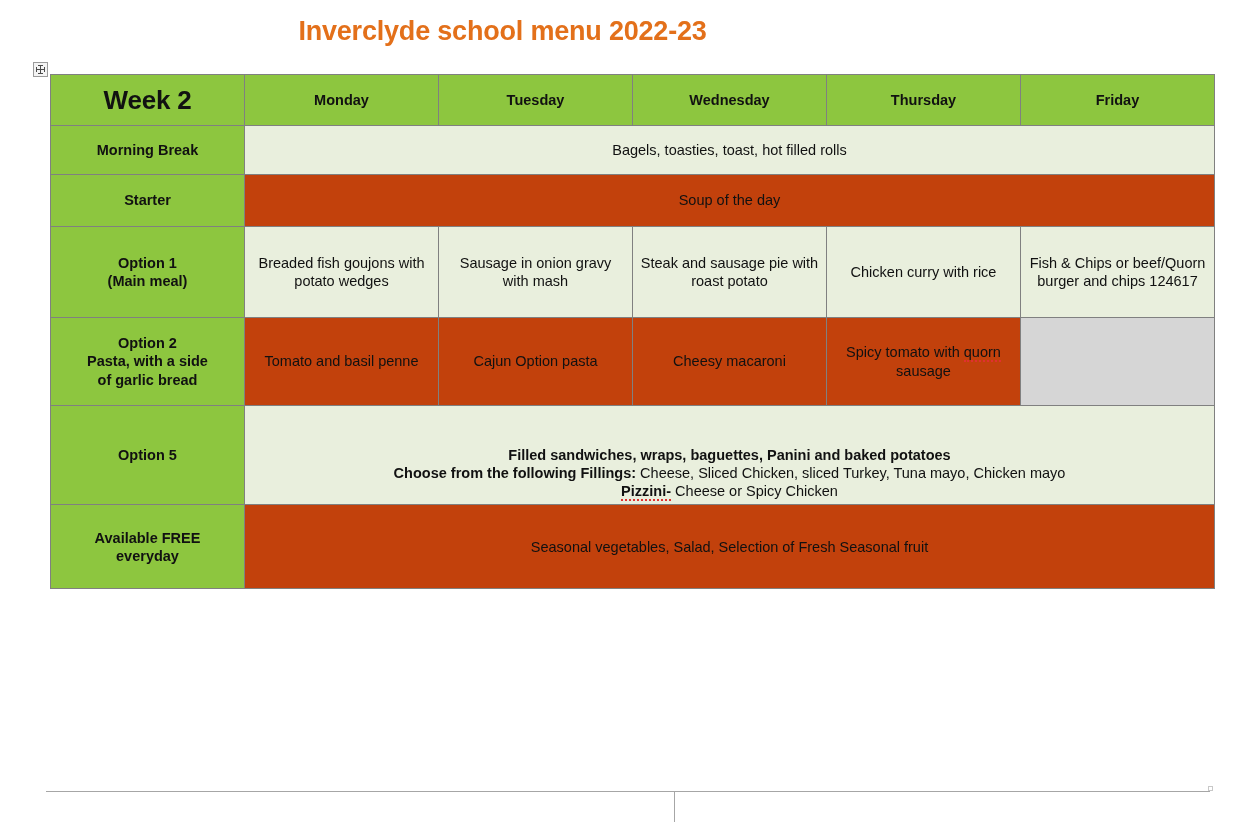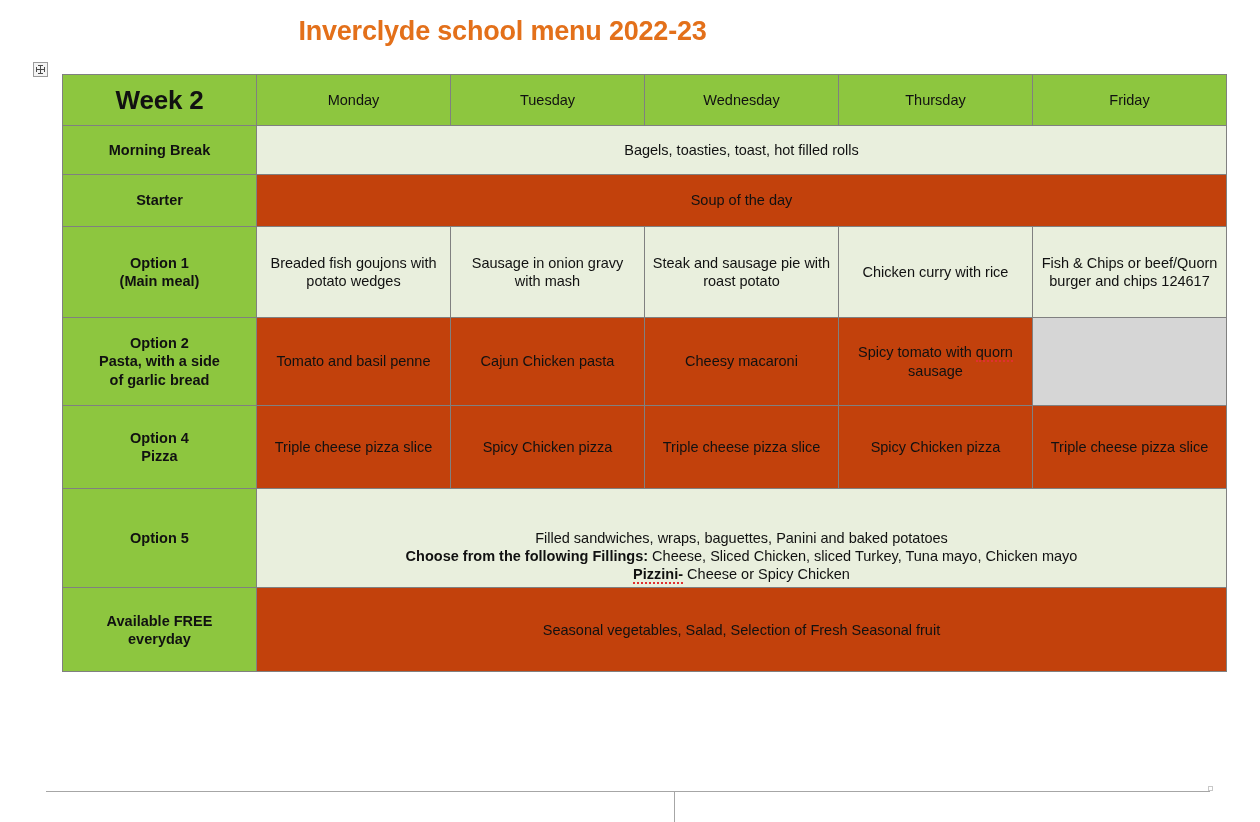--- a/index.html
+++ b/index.html
@@ -57,21 +57,21 @@
   .move-handle .cross-h {
     left: 2px; top: 6px; width: 9px; height: 1px;
   }
   .move-handle .arm-t { position:absolute; left:4px; top:2px; width:5px; height:1px; background:#4a4a4a;}
   .move-handle .arm-b { position:absolute; left:4px; top:10px; width:5px; height:1px; background:#4a4a4a;}
   .move-handle .arm-l { position:absolute; left:2px; top:4px; width:1px; height:5px; background:#4a4a4a;}
   .move-handle .arm-r { position:absolute; left:10px; top:4px; width:1px; height:5px; background:#4a4a4a;}
 
   table.menu {
     position: absolute;
-    left: 62px;
+    left: 50px;
     top: 74px;
     width: 1164px;
     border-collapse: collapse;
     table-layout: fixed;
     font-family: "Liberation Sans", sans-serif;
   }
   table.menu td {
     border: 1px solid #808080;
     vertical-align: middle;
     text-align: center;
@@ -95,21 +95,21 @@
     font-size: 26px;
     line-height: 1.1;
     letter-spacing: -0.2px;
   }
 
   
   td.dayhead {
     background: #8DC63F;
     color: #ffffff;
     font-size: 19px;
-    font-weight: normal;
+    font-weight: bold;
     line-height: 1.1;
   }
 
   td.tint { background: #E9EFDD; }
   td.white { background: #c2410c; }
   td.gray  { background: #D6D6D6; }
 
   td.h-break  { height: 49px; }
   td.h-start  { height: 52px; }
   td.h-opt1   { height: 91px; }
@@ -121,21 +121,21 @@
   td.h-free   { height: 84px; }
   td.h-head   { height: 51px; }
 
   .spell {
     border-bottom: 2px dotted #E03030;
     padding-bottom: 0px;
   }
   .bold { font-weight: bold; }
 
   .opt5line { display: block; }
-  .opt5line.l1 { font-weight: normal; margin-top: 36px; }
+  .opt5line.l1 { font-weight: bold; margin-top: 36px; }
   .opt5line.l2 { }
   .opt5line.l3 { }
 
   .lower-text { position: relative; top: 7px; }
 
   
   .page-edge {
     position: absolute;
     left: 46px;
     top: 791px;
@@ -219,38 +219,27 @@
       <td class="tint h-opt1">Fish &amp; Chips or beef/Quorn burger and chips 124617</td>
     </tr>
 
     <tr>
       <td class="rowlabel h-opt2">
         <span>Option 2</span><br>
         <span>Pasta, with a side</span><br>
         <span>of garlic bread</span>
       </td>
       <td class="white h-opt2">Tomato and basil penne</td>
-      <td class="white h-opt2">Cajun Chicken pasta</td>
+      <td class="white h-opt2">Cajun Option pasta</td>
       <td class="white h-opt2">Cheesy macaroni</td>
       <td class="white h-opt2"><span>Spicy tomato with </span><span class="spell">quorn</span><span> sausage</span></td>
       <td class="gray h-opt2"></td>
     </tr>
 
 
-    <tr>
-      <td class="rowlabel h-opt4">
-        <span>Option 4</span><br>
-        <span>Pizza</span>
-      </td>
-      <td class="white h-opt4">Triple cheese pizza slice</td>
-      <td class="white h-opt4">Spicy Chicken pizza</td>
-      <td class="white h-opt4">Triple cheese pizza slice</td>
-      <td class="white h-opt4">Spicy Chicken pizza</td>
-      <td class="white h-opt4">Triple cheese pizza slice</td>
-    </tr>
 
 
     <tr>
       <td class="rowlabel h-opt5">Option 5</td>
       <td class="tint h-opt5" colspan="5">
         <span class="opt5line l1">Filled sandwiches, wraps, baguettes, Panini and baked potatoes</span>
         <span class="opt5line l2"><span class="bold">Choose from the following Fillings:</span><span> Cheese, Sliced Chicken, sliced Turkey, Tuna mayo, Chicken mayo</span></span>
         <span class="opt5line l3"><span class="bold spell">Pizzini-</span><span> Cheese or Spicy Chicken</span></span>
       </td>
     </tr>

